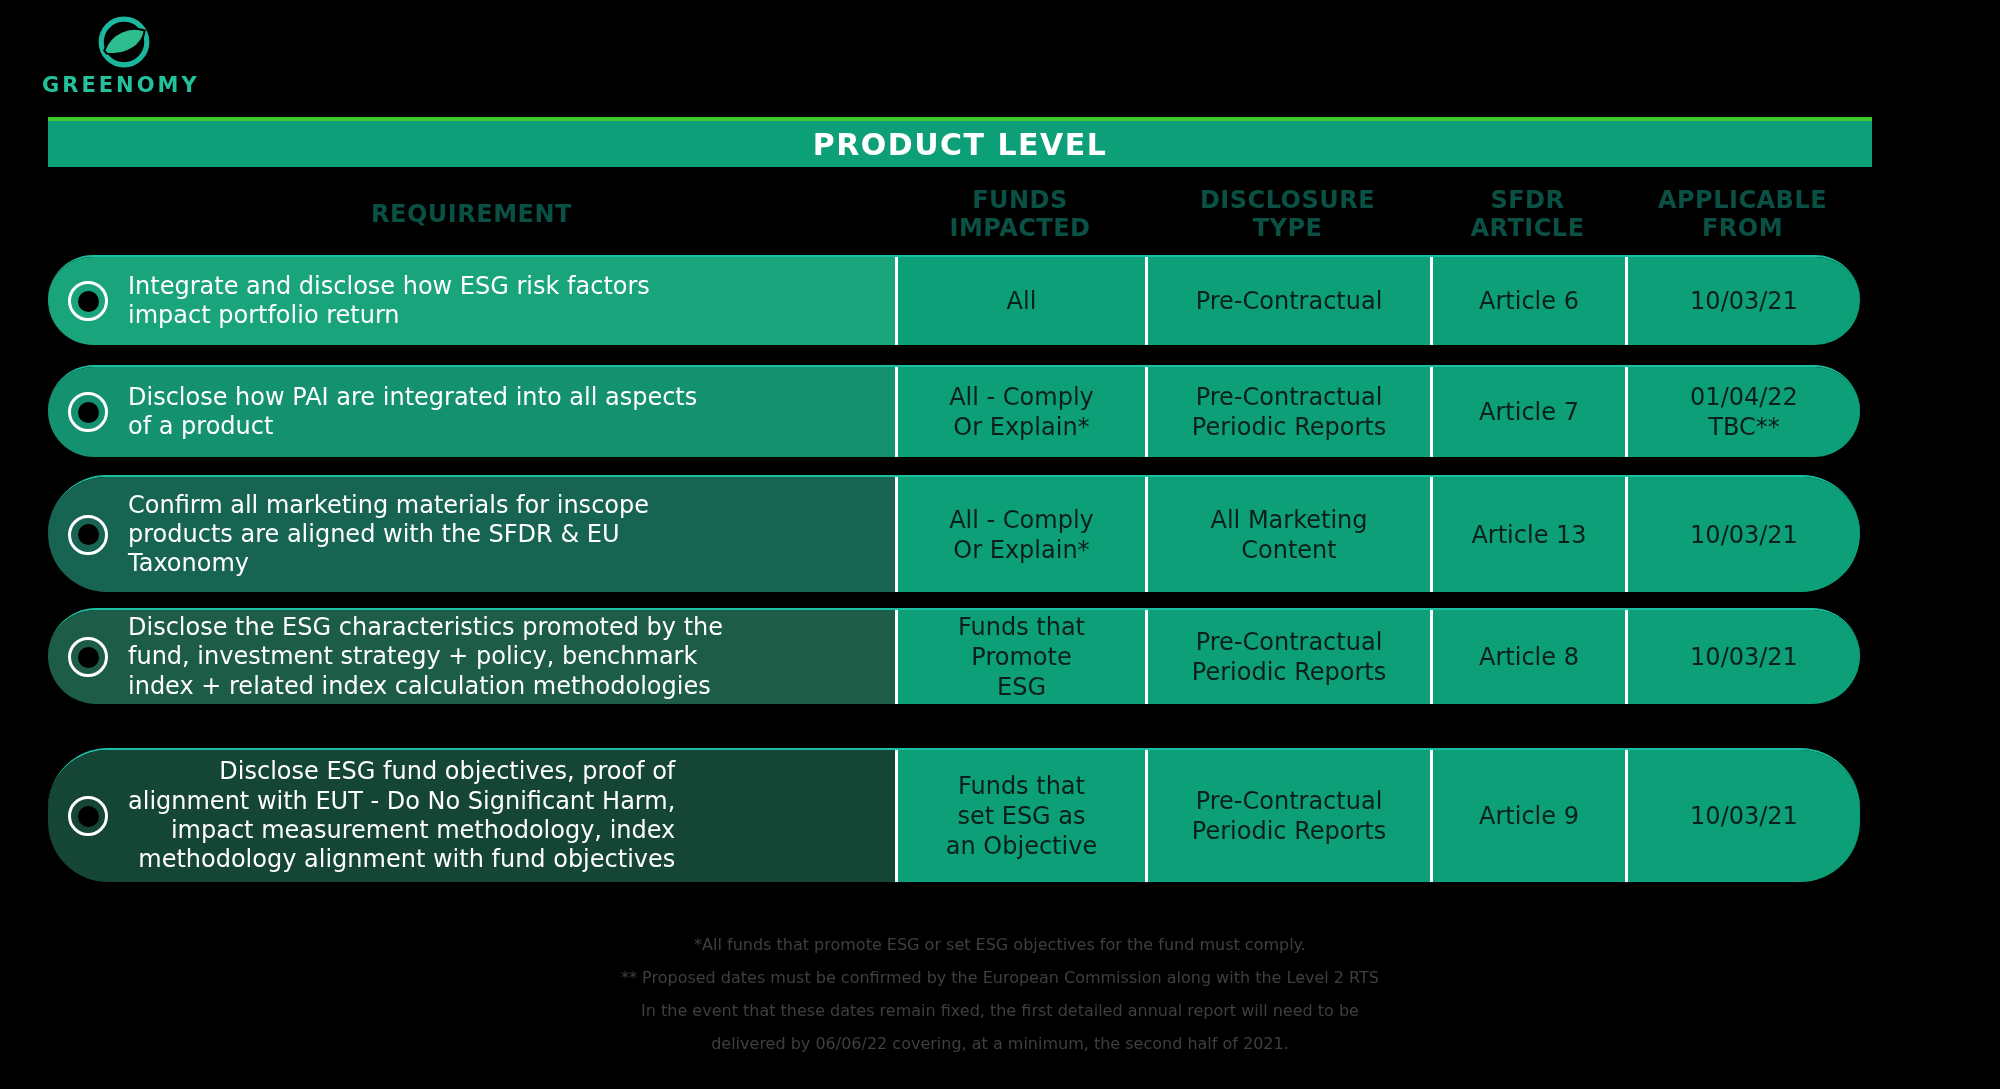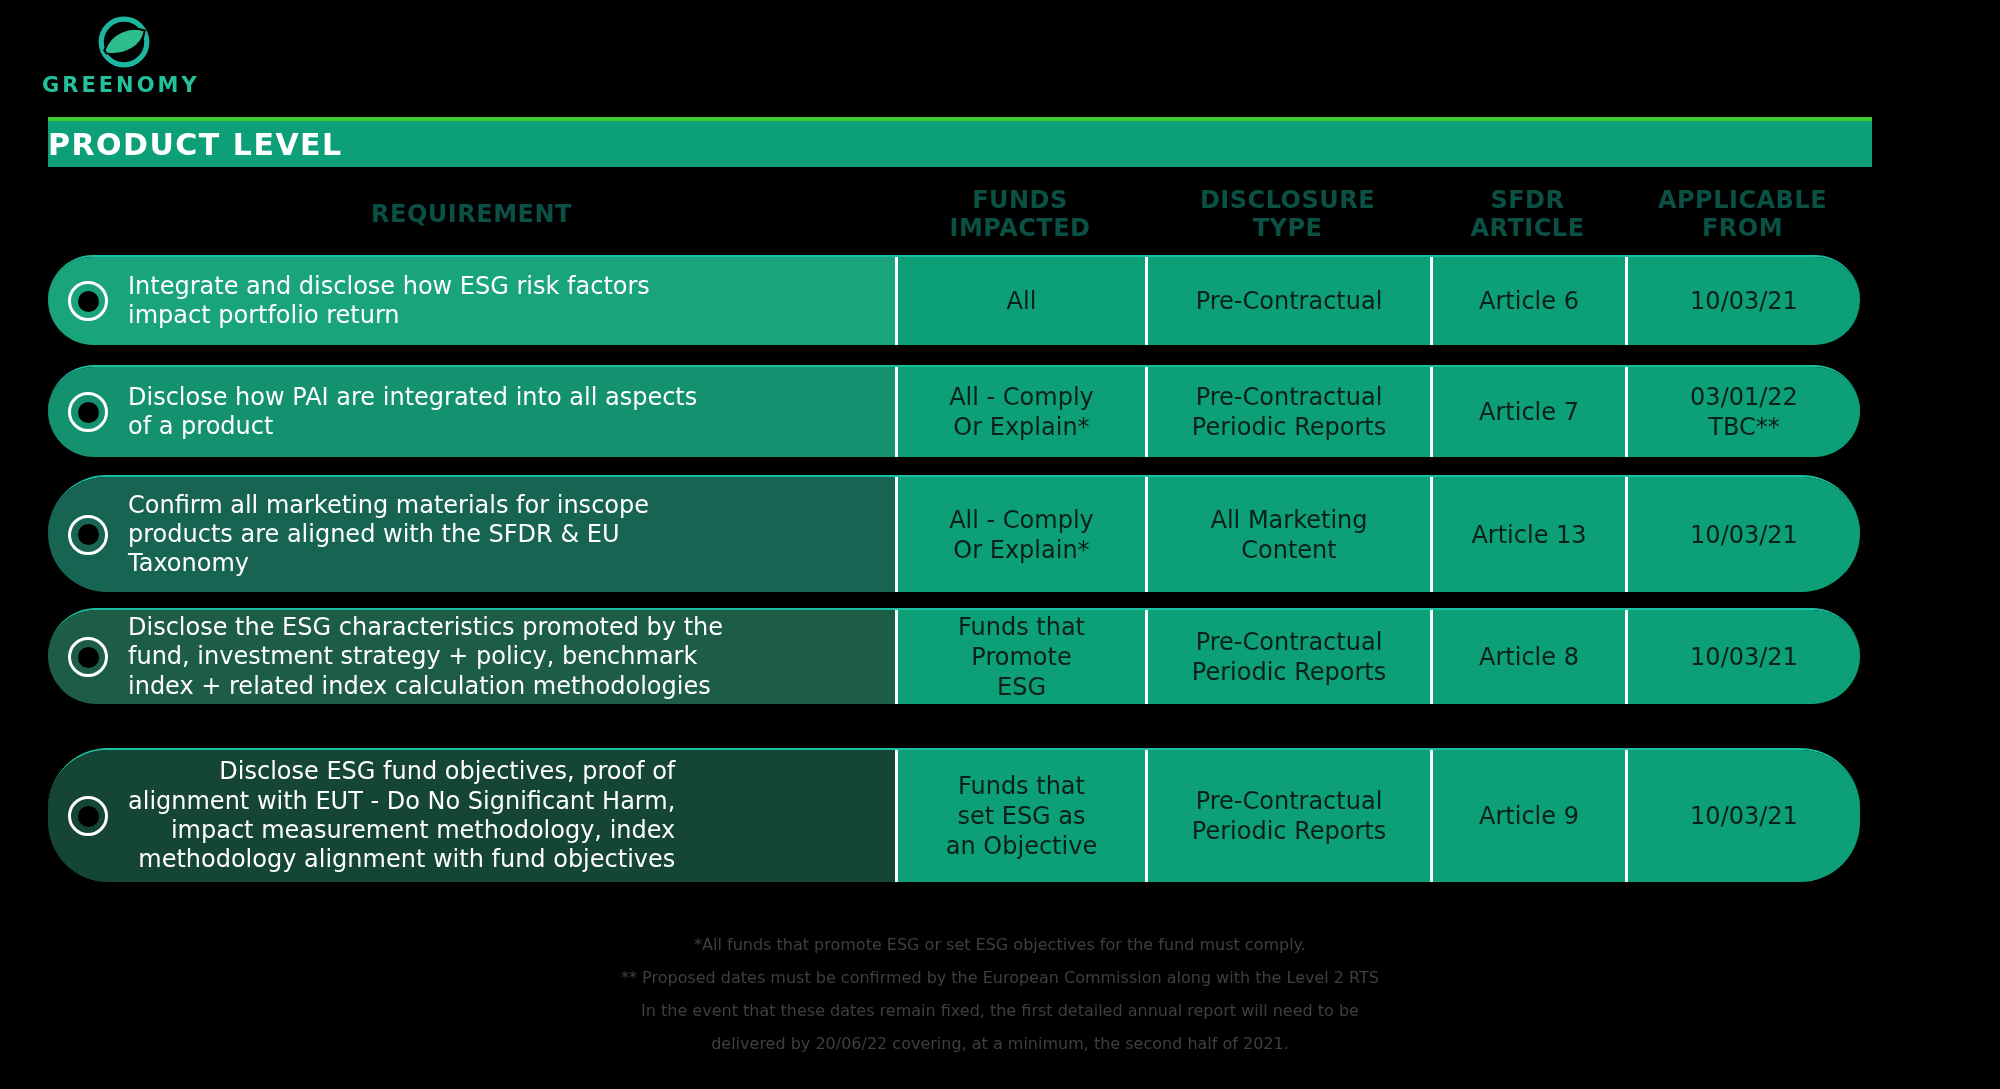--- a/index.html
+++ b/index.html
@@ -16,21 +16,21 @@
     position:absolute; left:42px; top:73px;
     font-size:21px; font-weight:700; letter-spacing:3px;
     color:var(--wordmark,#23c19b);
   }
 
   
   .banner {
     position:absolute; left:48px; top:117px; width:1824px; height:50px;
     background:var(--banner-green,#0d9f77);
     border-top:4px solid var(--banner-top-line,#3ecb2e);
-    display:flex; align-items:center; 
+    display:flex; align-items:center; justify-content:center;
     color:#fff; font-size:30px; font-weight:700; letter-spacing:1.5px;
     box-sizing:border-box;
   }
 
   
   .grid { display:flex; width:1812px; box-sizing:border-box; }
   .c-req  { width:847px; }
   .c-fund { width:250px; }
   .c-disc { width:285px; }
   .c-art  { width:195px; }
@@ -145,21 +145,21 @@
       <div class="cell cell-requirement c-req">
         <span class="bullet"><span class="dot"></span></span>
         <span>Disclose how PAI are integrated into all aspects
 of a product</span>
       </div>
       <div class="cell c-fund">All - Comply
 Or Explain*</div>
       <div class="cell c-disc">Pre-Contractual
 Periodic Reports</div>
       <div class="cell c-art">Article 7</div>
-      <div class="cell c-app">03/01/22
+      <div class="cell c-app">01/04/22
 TBC**</div>
     </div>
   </div>
 
   <div class="row row-3">
     <div class="grid">
       <div class="cell cell-requirement c-req">
         <span class="bullet"><span class="dot"></span></span>
         <span>Confirm all marketing materials for inscope
 products are aligned with the SFDR &amp; EU
@@ -208,16 +208,16 @@
 Periodic Reports</div>
       <div class="cell c-art">Article 9</div>
       <div class="cell c-app">10/03/21</div>
     </div>
   </div>
 
   <div class="footnotes">
     <div>*All funds that promote ESG or set ESG objectives for the fund must comply.</div>
     <div>** Proposed dates must be confirmed by the European Commission along with the Level 2 RTS</div>
     <div>In the event that these dates remain fixed, the first detailed annual report will need to be</div>
-    <div>delivered by 20/06/22 covering, at a minimum, the second half of 2021.</div>
+    <div>delivered by 06/06/22 covering, at a minimum, the second half of 2021.</div>
   </div>
 
 </div>
 
 </body></html>

